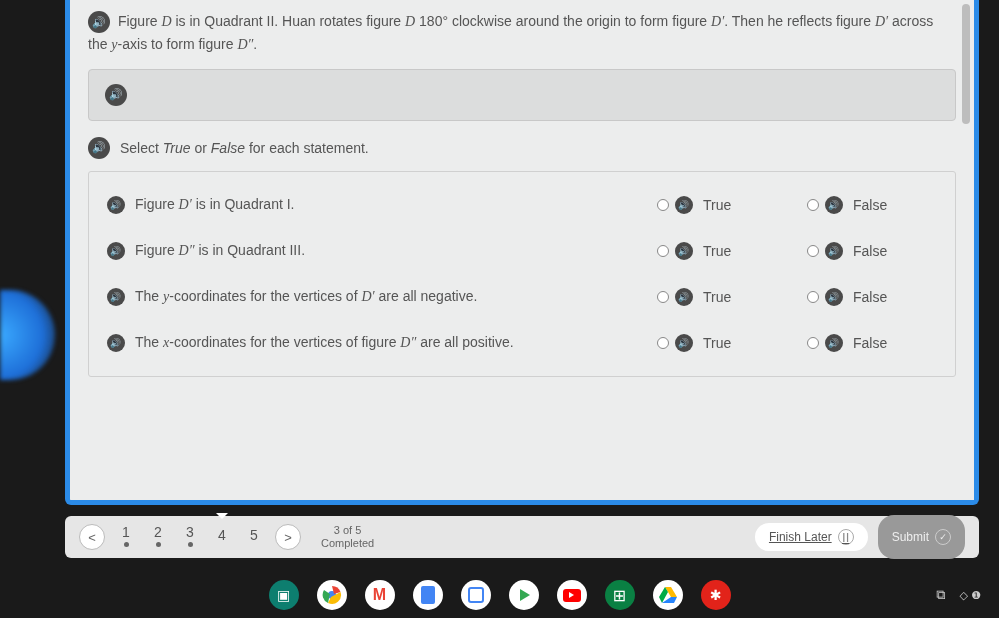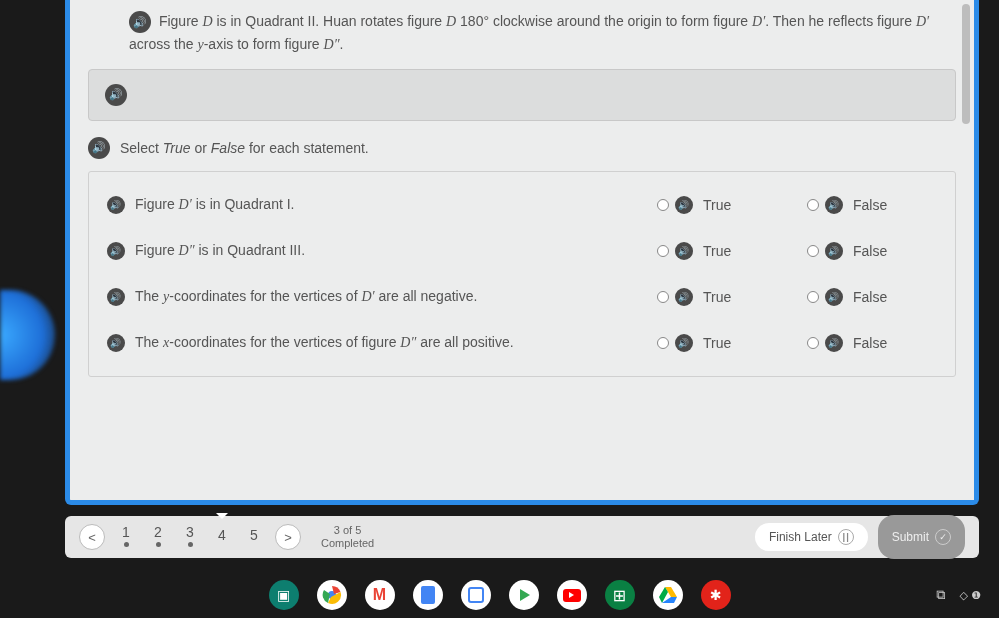--- a/index.html
+++ b/index.html
@@ -1,42 +1,42 @@
 <!DOCTYPE html>
 <html><head>
 <meta charset="utf-8">
 <style>
   * { box-sizing: border-box; margin: 0; padding: 0; }
   html, body { width: 999px; height: 618px; font-family: Arial, sans-serif; background: #2a2a2a; overflow: hidden; }
   .viewport { width: 999px; height: 618px; position: relative; background: #1a1a1a; }
   .content-area { position: absolute; top: 0; left: 65px; right: 20px; height: 505px; background: #eceded; border: 5px solid #2b8be8; border-top: none; border-radius: 0 0 6px 6px; padding: 10px 18px; overflow: hidden; }
   .audio-icon { display: inline-flex; align-items: center; justify-content: center; width: 22px; height: 22px; background: #4a4a4a; border-radius: 50%; color: #fff; font-size: 11px; vertical-align: middle; margin-right: 4px; flex-shrink:0; }
   .audio-icon.small { width: 18px; height: 18px; font-size: 9px; }
-  .problem-text { font-size: 14px; color: #555; line-height: 1.6; margin-bottom: 12px; margin-left: 41px; }
+  .problem-text { font-size: 14px; color: #555; line-height: 1.6; margin-bottom: 12px; }
   .problem-text .mv { font-family: 'Times New Roman', serif; font-style: italic; }
   .instr-box { background: #dcdddd; border: 1px solid #c8c8c8; border-radius: 4px; padding: 14px 16px; margin-bottom: 16px; font-size: 14px; color: #555; display:flex; align-items:center; gap:6px;}
   .sub-instr { font-size: 14px; color: #555; margin-bottom: 12px; display:flex; align-items:center; gap:6px;}
   .sub-instr .ital { font-style: italic; }
   .tf-grid { border: 1px solid #d0d0d0; border-radius: 3px; padding: 10px 18px; }
   .tf-row { display: flex; align-items: center; padding: 14px 0; }
   .tf-row + .tf-row { border-top: 0px solid #e5e5e5; }
   .tf-statement { flex: 1; font-size: 14px; color: #555; display:flex; align-items:center; gap:6px;}
   .tf-statement .mv { font-family: 'Times New Roman', serif; font-style: italic; }
   .tf-opts { display: flex; gap: 30px; align-items: center; width: 280px; justify-content: flex-start;}
   .tf-opt { display: flex; align-items: center; gap: 6px; font-size: 14px; color: #555; width:120px;}
   .radio { width: 12px; height: 12px; border: 1px solid #888; border-radius: 50%; background: #fff; }
   
   .nav-bar { position: absolute; top: 516px; left: 65px; right: 20px; height: 42px; background: #e6e6e6; border-radius: 6px; display: flex; align-items: center; padding: 0 14px; gap: 10px; }
   .nav-btn { width: 26px; height: 26px; border-radius: 50%; background: #fff; border: 1px solid #bbb; display: flex; align-items: center; justify-content: center; font-size: 13px; color: #666; }
   .q-num { width: 22px; text-align: center; font-size: 14px; color: #555; position: relative; padding-bottom:4px;}
   .q-num .dot { display: block; width: 5px; height: 5px; border-radius: 50%; background: #666; margin: 2px auto 0; }
   .q-num.active::before { content:''; position:absolute; top:-14px; left:50%; transform:translateX(-50%); border:6px solid transparent; border-top-color:#fff; }
   .prog-text { font-size: 11px; color: #666; text-align: center; line-height: 1.2; margin-left: 10px;}
   .spacer { flex: 1; }
-  .pill-btn { background: #fff; border-radius: 16px; padding: 6px 14px; font-size: 12px; color: #555; display: flex; align-items: center; gap: 6px; }
+  .pill-btn { background: #fff; border-radius: 16px; padding: 6px 14px; font-size: 12px; color: #555; display: flex; align-items: center; gap: 6px; text-decoration: underline; }
   .pill-btn .circ { width: 16px; height: 16px; border: 1px solid #aaa; border-radius: 50%; display:flex; align-items:center; justify-content:center; font-size:13px; color:#888;}
   .submit-btn { background: #999; color: #eee; border-radius: 16px; padding: 14px 14px; font-size: 12px; display:flex; align-items:center; gap:6px;}
   .submit-btn .circ { width:16px; height:16px; border:1px solid #ccc; border-radius:50%; display:flex; align-items:center; justify-content:center; font-size:9px;}
   
   .taskbar { position: absolute; bottom: 0; left: 0; right: 0; height: 46px; background: #1a1a1a; display: flex; align-items: center; justify-content: center; gap: 18px; }
   .tb-icon { width: 30px; height: 30px; border-radius: 50%; display: flex; align-items: center; justify-content: center; font-size: 14px; }
   .tb-right { position: absolute; right: 18px; display: flex; align-items: center; gap: 14px; color: #ccc; font-size: 13px;}
   
   .blue-blob { position:absolute; left:0; top:290px; width:55px; height:90px; background: radial-gradient(circle at 0% 50%, #3aa9ff 0%, #1e6fd8 60%, transparent 100%); border-radius:0 60px 60px 0; filter: blur(2px);}
   .scrollbar { position:absolute; right:4px; top:4px; width:8px; height:120px; background:#bdbdbd; border-radius:4px;}

